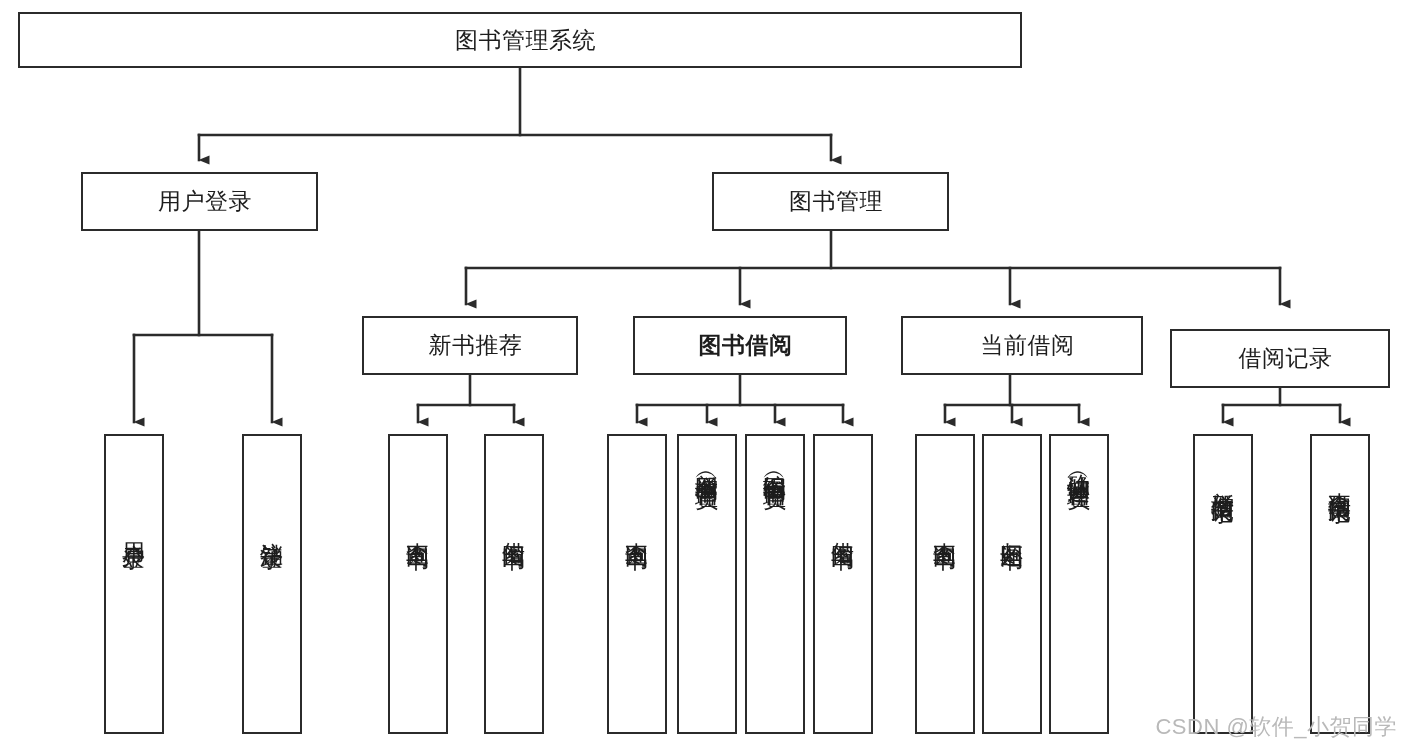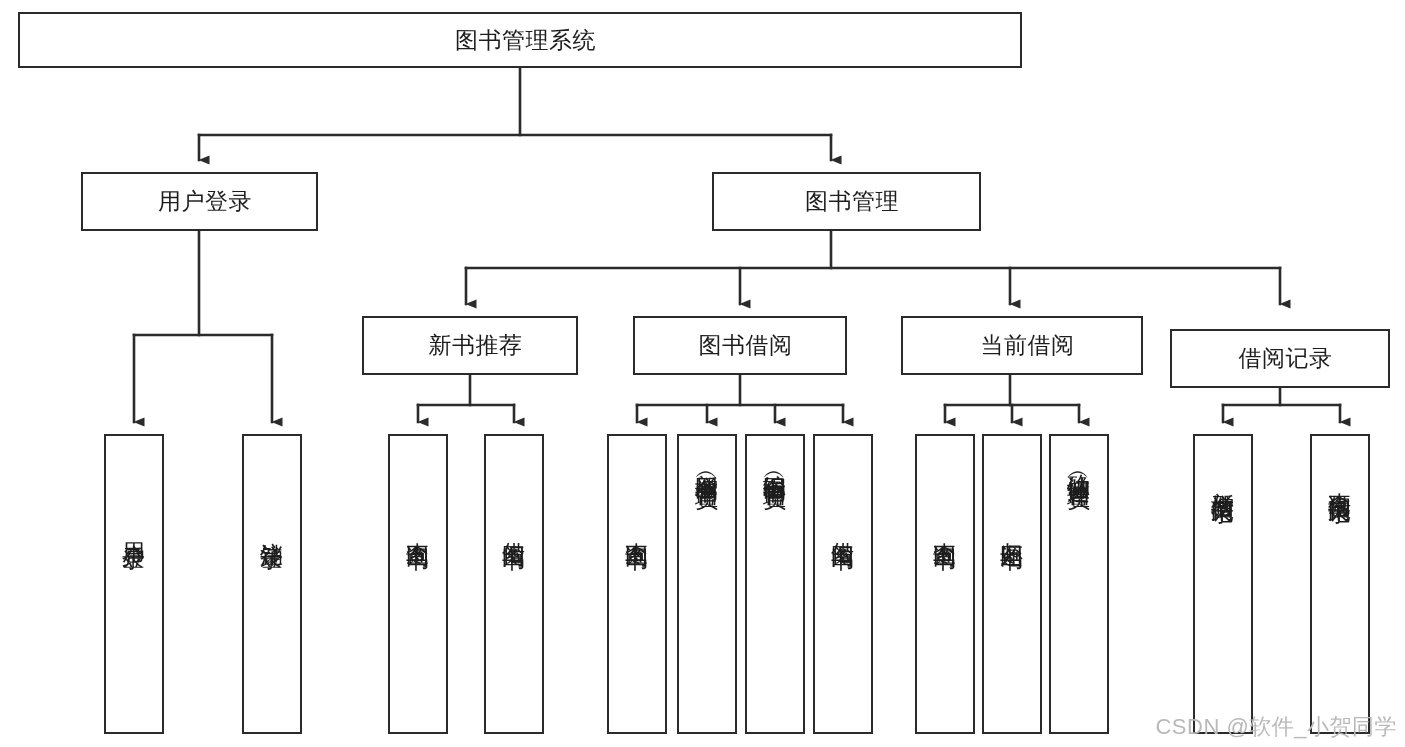--- a/index.html
+++ b/index.html
@@ -130,28 +130,28 @@
     </g>
   </svg>
 
   <div class="node h" style="left:18px; top:12px; width:1004px; height:56px;">
     <span>图书管理系统</span>
   </div>
 
   <div class="node h" style="left:81px; top:172px; width:237px; height:59px;">
     <span>用户登录</span>
   </div>
-  <div class="node h" style="left:712px; top:172px; width:269px; height:59px;">
+  <div class="node h" style="left:712px; top:172px; width:237px; height:59px;">
     <span>图书管理</span>
   </div>
 
   <div class="node h" style="left:362px; top:316px; width:216px; height:59px;justify-content:center;">
     <span>新书推荐</span>
   </div>
-  <div class="node h" style="left:633px; top:316px; width:214px; height:59px;">
+  <div class="node h" style="left:633px; top:316px; width:214px; height:59px;font-weight:bold;">
     <span>图书借阅</span>
   </div>
   <div class="node h" style="left:901px; top:316px; width:242px; height:59px;">
     <span>当前借阅</span>
   </div>
   <div class="node h" style="left:1170px; top:316px; width:220px; height:59px;margin-top:13px;">
     <span>借阅记录</span>
   </div>
 
   <div class="node v mid" style="left:104px; top:434px; width:60px; height:300px;">

